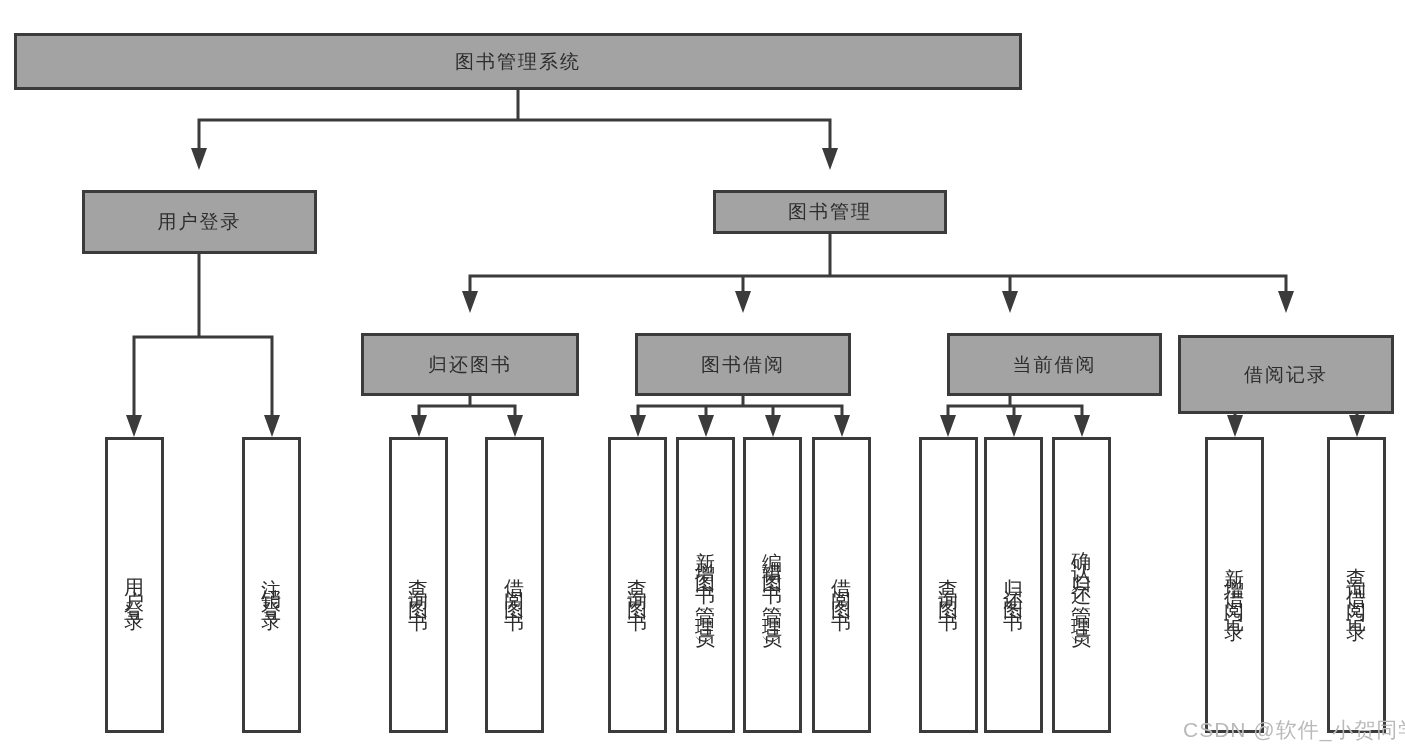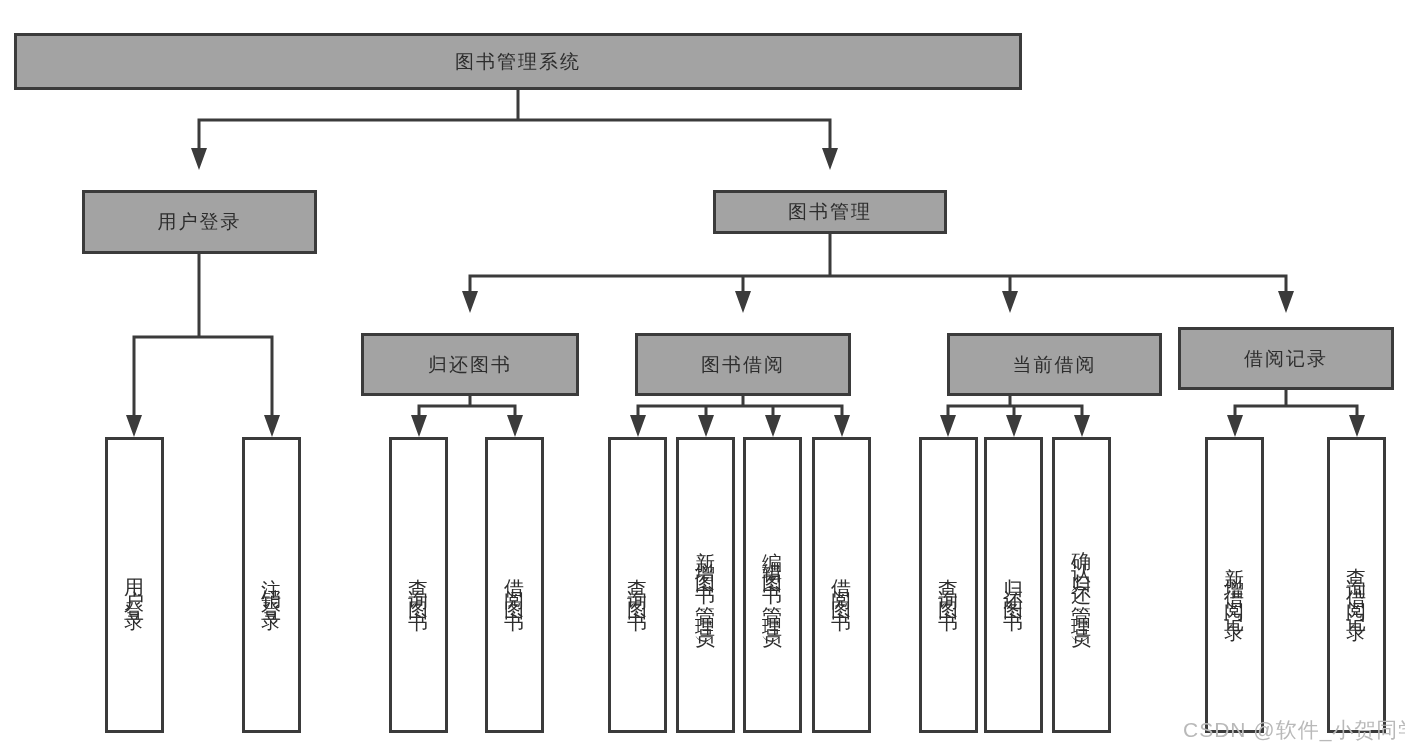--- a/index.html
+++ b/index.html
@@ -63,21 +63,21 @@
 
   <div class="node" style="left:361px;top:313px;width:218px;height:63px">
     <span>归还图书</span>
   </div>
   <div class="node" style="left:635px;top:313px;width:216px;height:63px">
     <span>图书借阅</span>
   </div>
   <div class="node" style="left:947px;top:313px;width:215px;height:63px">
     <span>当前借阅</span>
   </div>
-  <div class="node" style="left:1178px;top:307px;width:216px;height:63px">
+  <div class="node" style="left:1178px;top:315px;width:216px;height:79px">
     <span>借阅记录</span>
   </div>
 
   <div class="leaf" style="left:105px">
     <span>用户登录</span>
   </div>
   <div class="leaf" style="left:242px">
     <span>注销登录</span>
   </div>
 

